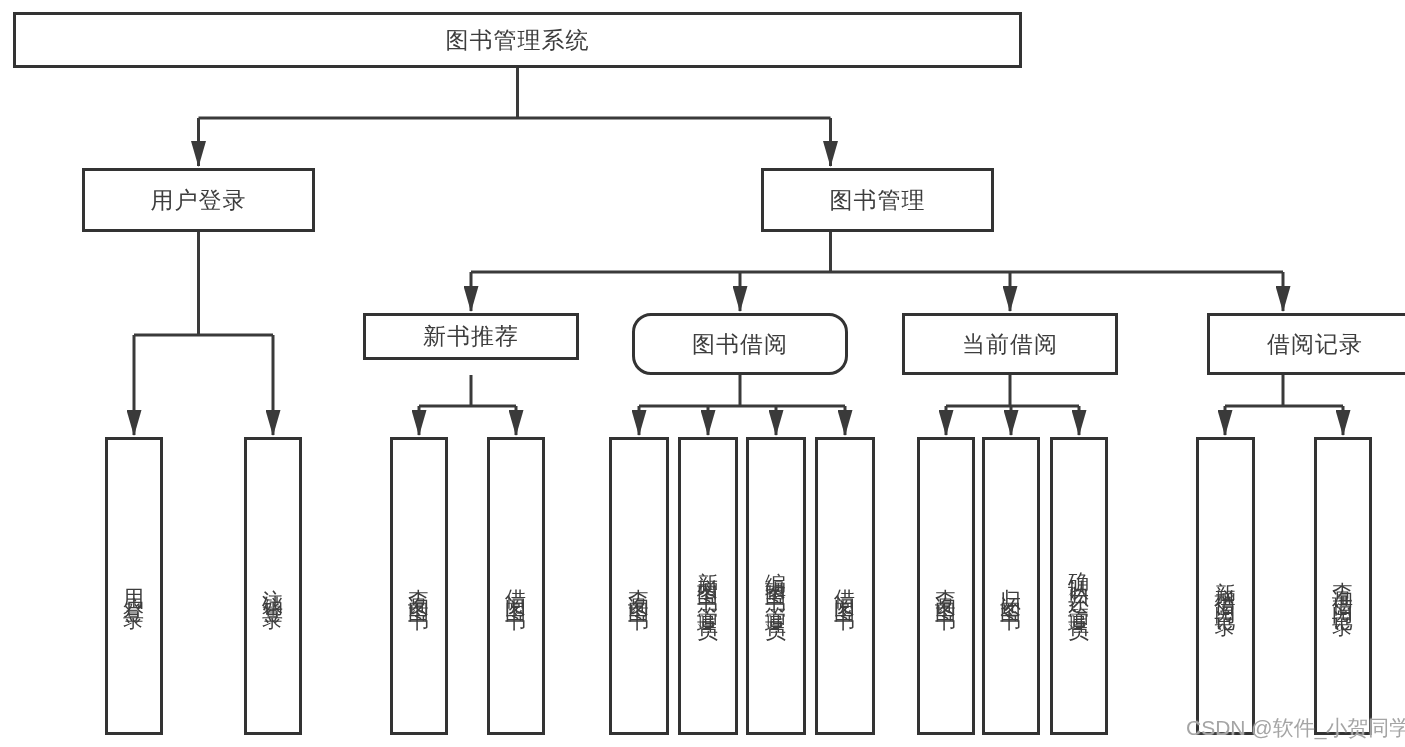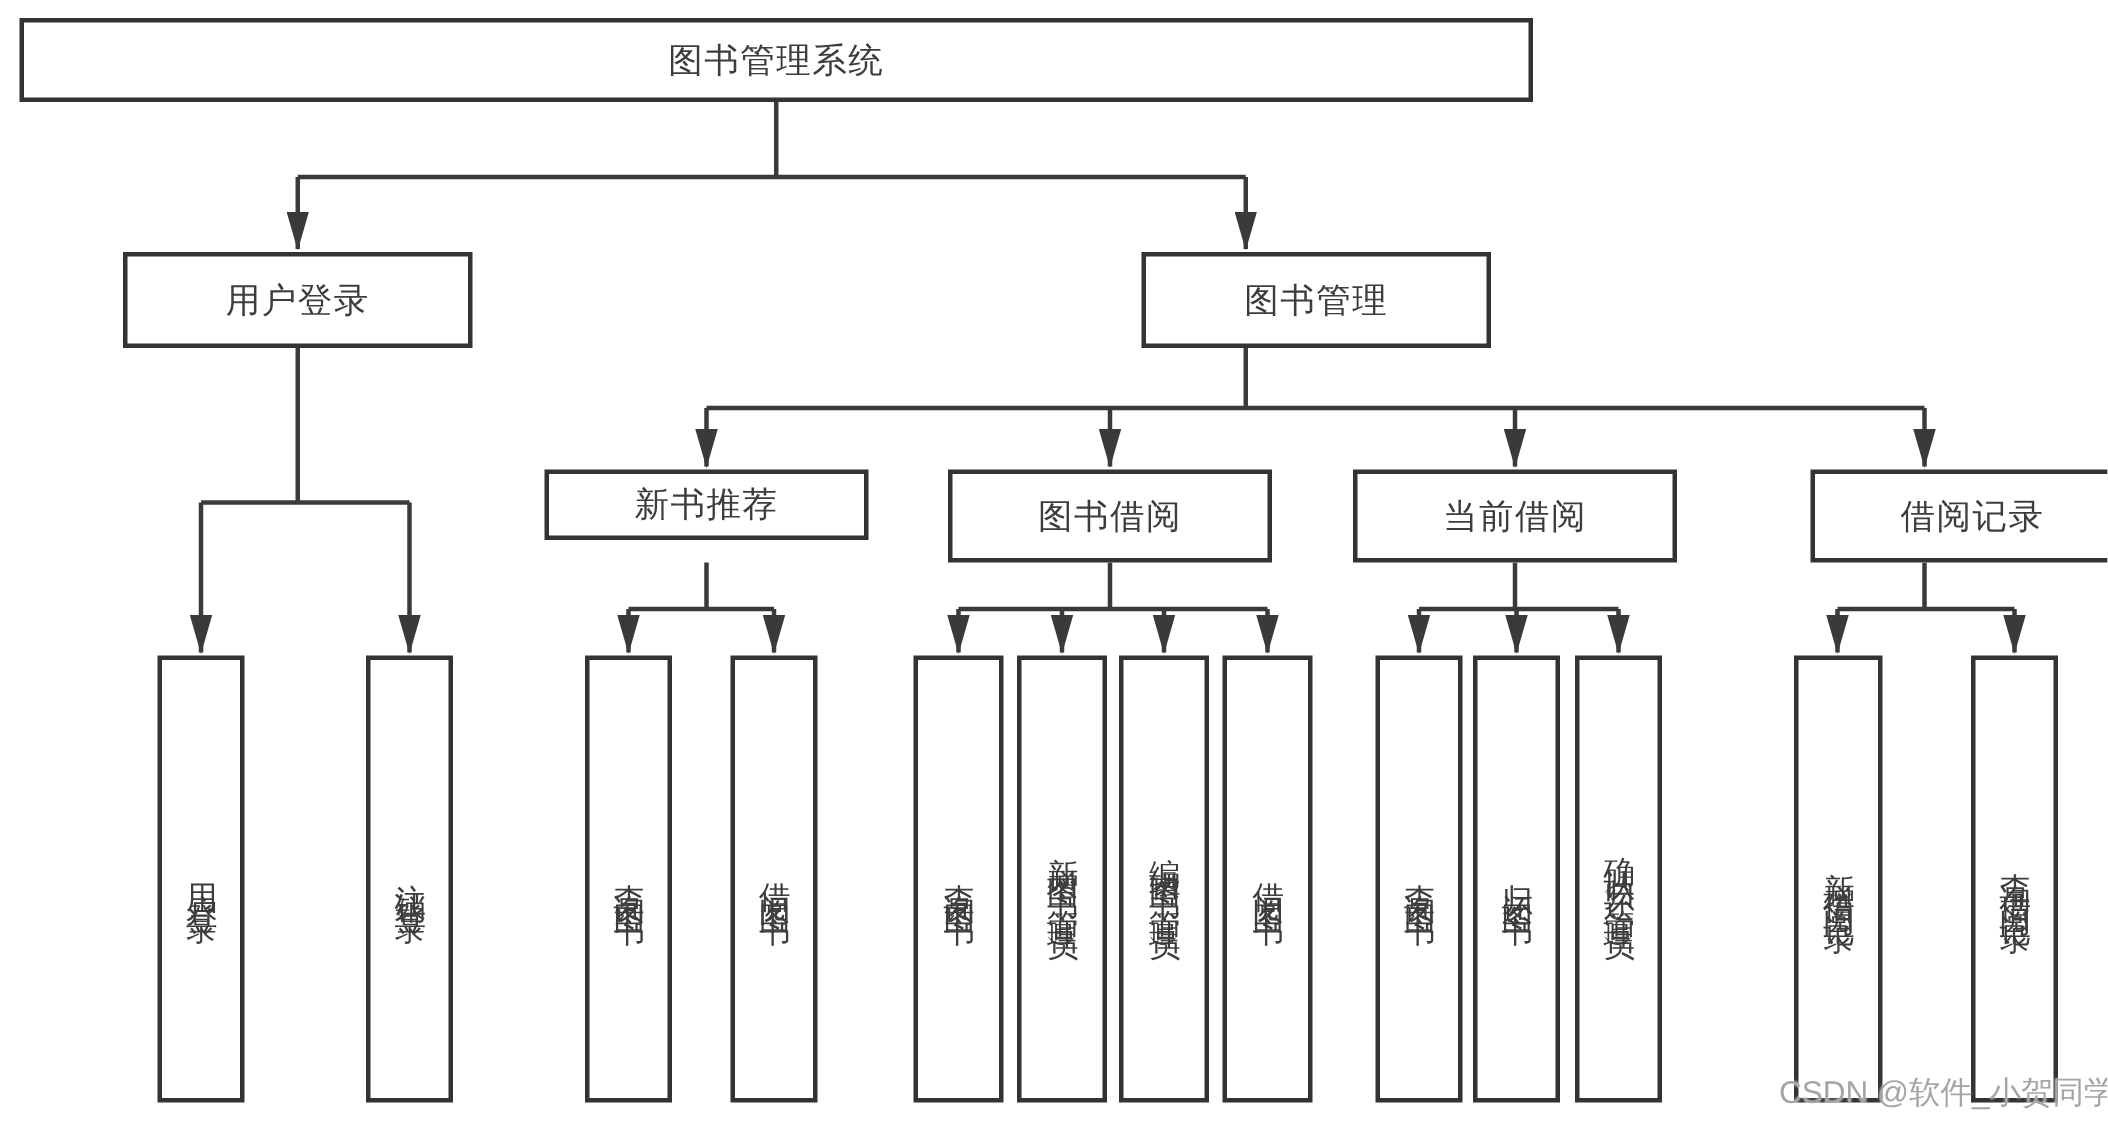--- a/index.html
+++ b/index.html
@@ -95,21 +95,21 @@
       <path marker-end="url(#arrow)" d="M1343 406 V435"></path>
     </g>
   </svg>
 
   <div class="node" style="left:13px;top:12px;width:1009px;height:56px;">图书管理系统</div>
 
   <div class="node" style="left:82px;top:168px;width:233px;height:64px;">用户登录</div>
   <div class="node" style="left:714px;top:168px;width:233px;height:64px;margin-left:47px;">图书管理</div>
 
   <div class="node" style="left:363px;top:313px;width:216px;height:47px;">新书推荐</div>
-  <div class="node" style="left:632px;top:313px;width:216px;height:62px;">图书借阅</div>
+  <div class="node" style="left:632px;top:313px;width:216px;height:62px;border-radius:19px;">图书借阅</div>
   <div class="node" style="left:902px;top:313px;width:216px;height:62px;">当前借阅</div>
   <div class="node" style="left:1175px;top:313px;width:216px;height:62px;margin-left:32px;">借阅记录</div>
 
   <div class="node leaf" style="left:105px;top:437px;width:58px;height:298px;">
     <span class="vtext">用户登录</span>
   </div>
   <div class="node leaf" style="left:244px;top:437px;width:58px;height:298px;">
     <span class="vtext">注销登录</span>
   </div>
 

